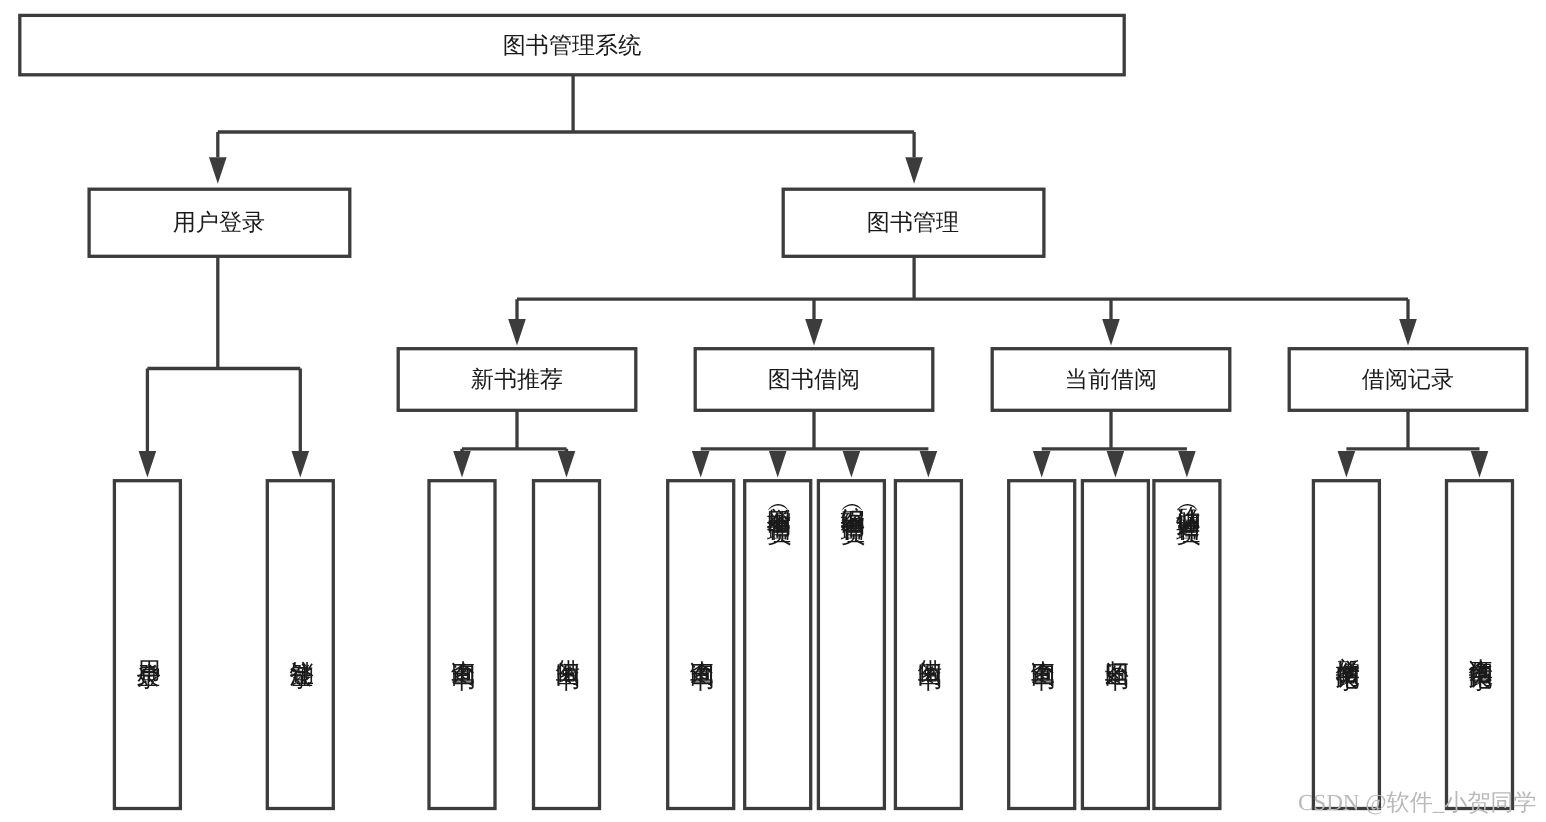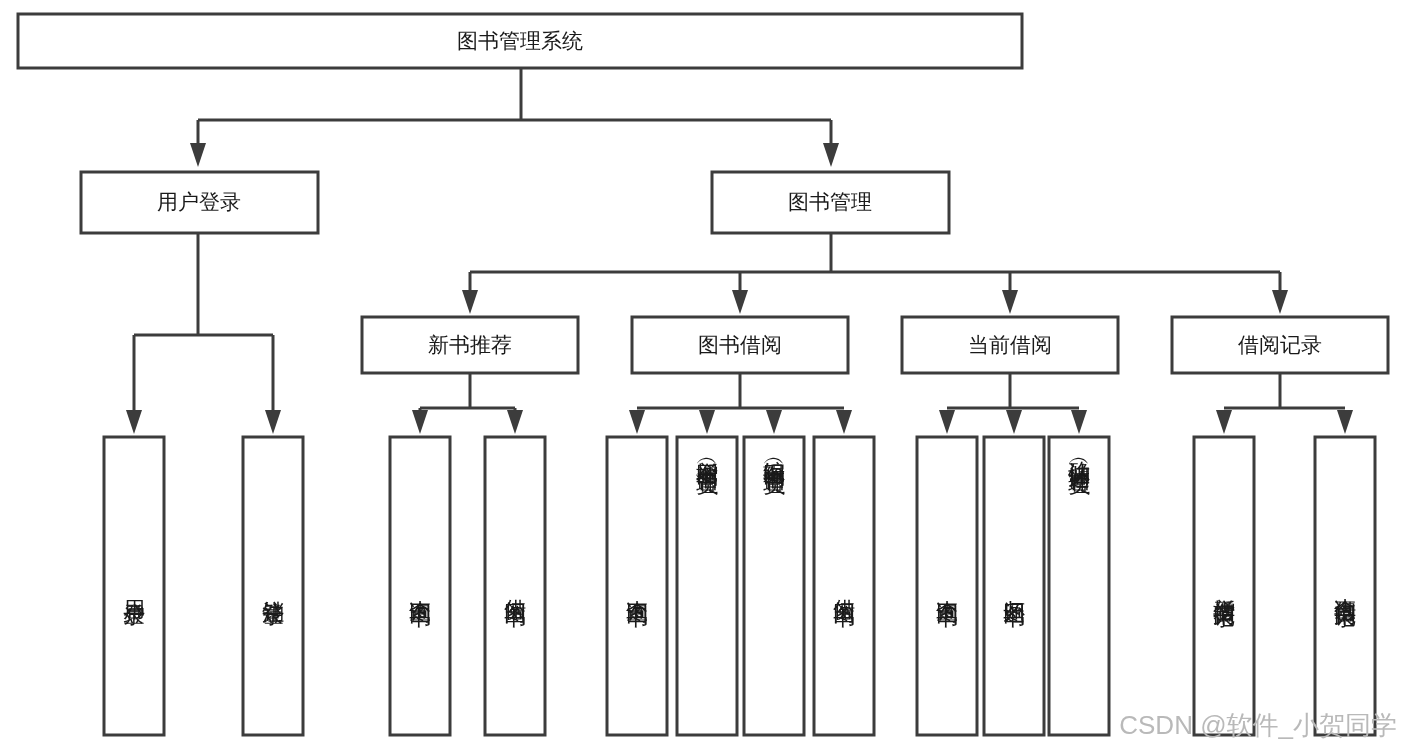--- a/index.html
+++ b/index.html
@@ -63,22 +63,22 @@
     font-size: 22px;
     line-height: 1.12;
     color: #1a1a1a;
     letter-spacing: 2px;
     white-space: nowrap;
   }
   .watermark {
     position: absolute;
     right: 8px;
     bottom: 4px;
-    font-family: Liberation Sans, sans-serif;
-    font-size: 26px;
+    font-family: Liberation Serif, serif;
+    font-size: 21px;
     color: #b9b9b9;
     white-space: nowrap;
   }
 </style>
 </head>
 <body>
 
 <div id="diagram-root">
 
   <svg class="flow" viewBox="0 0 1405 747">

